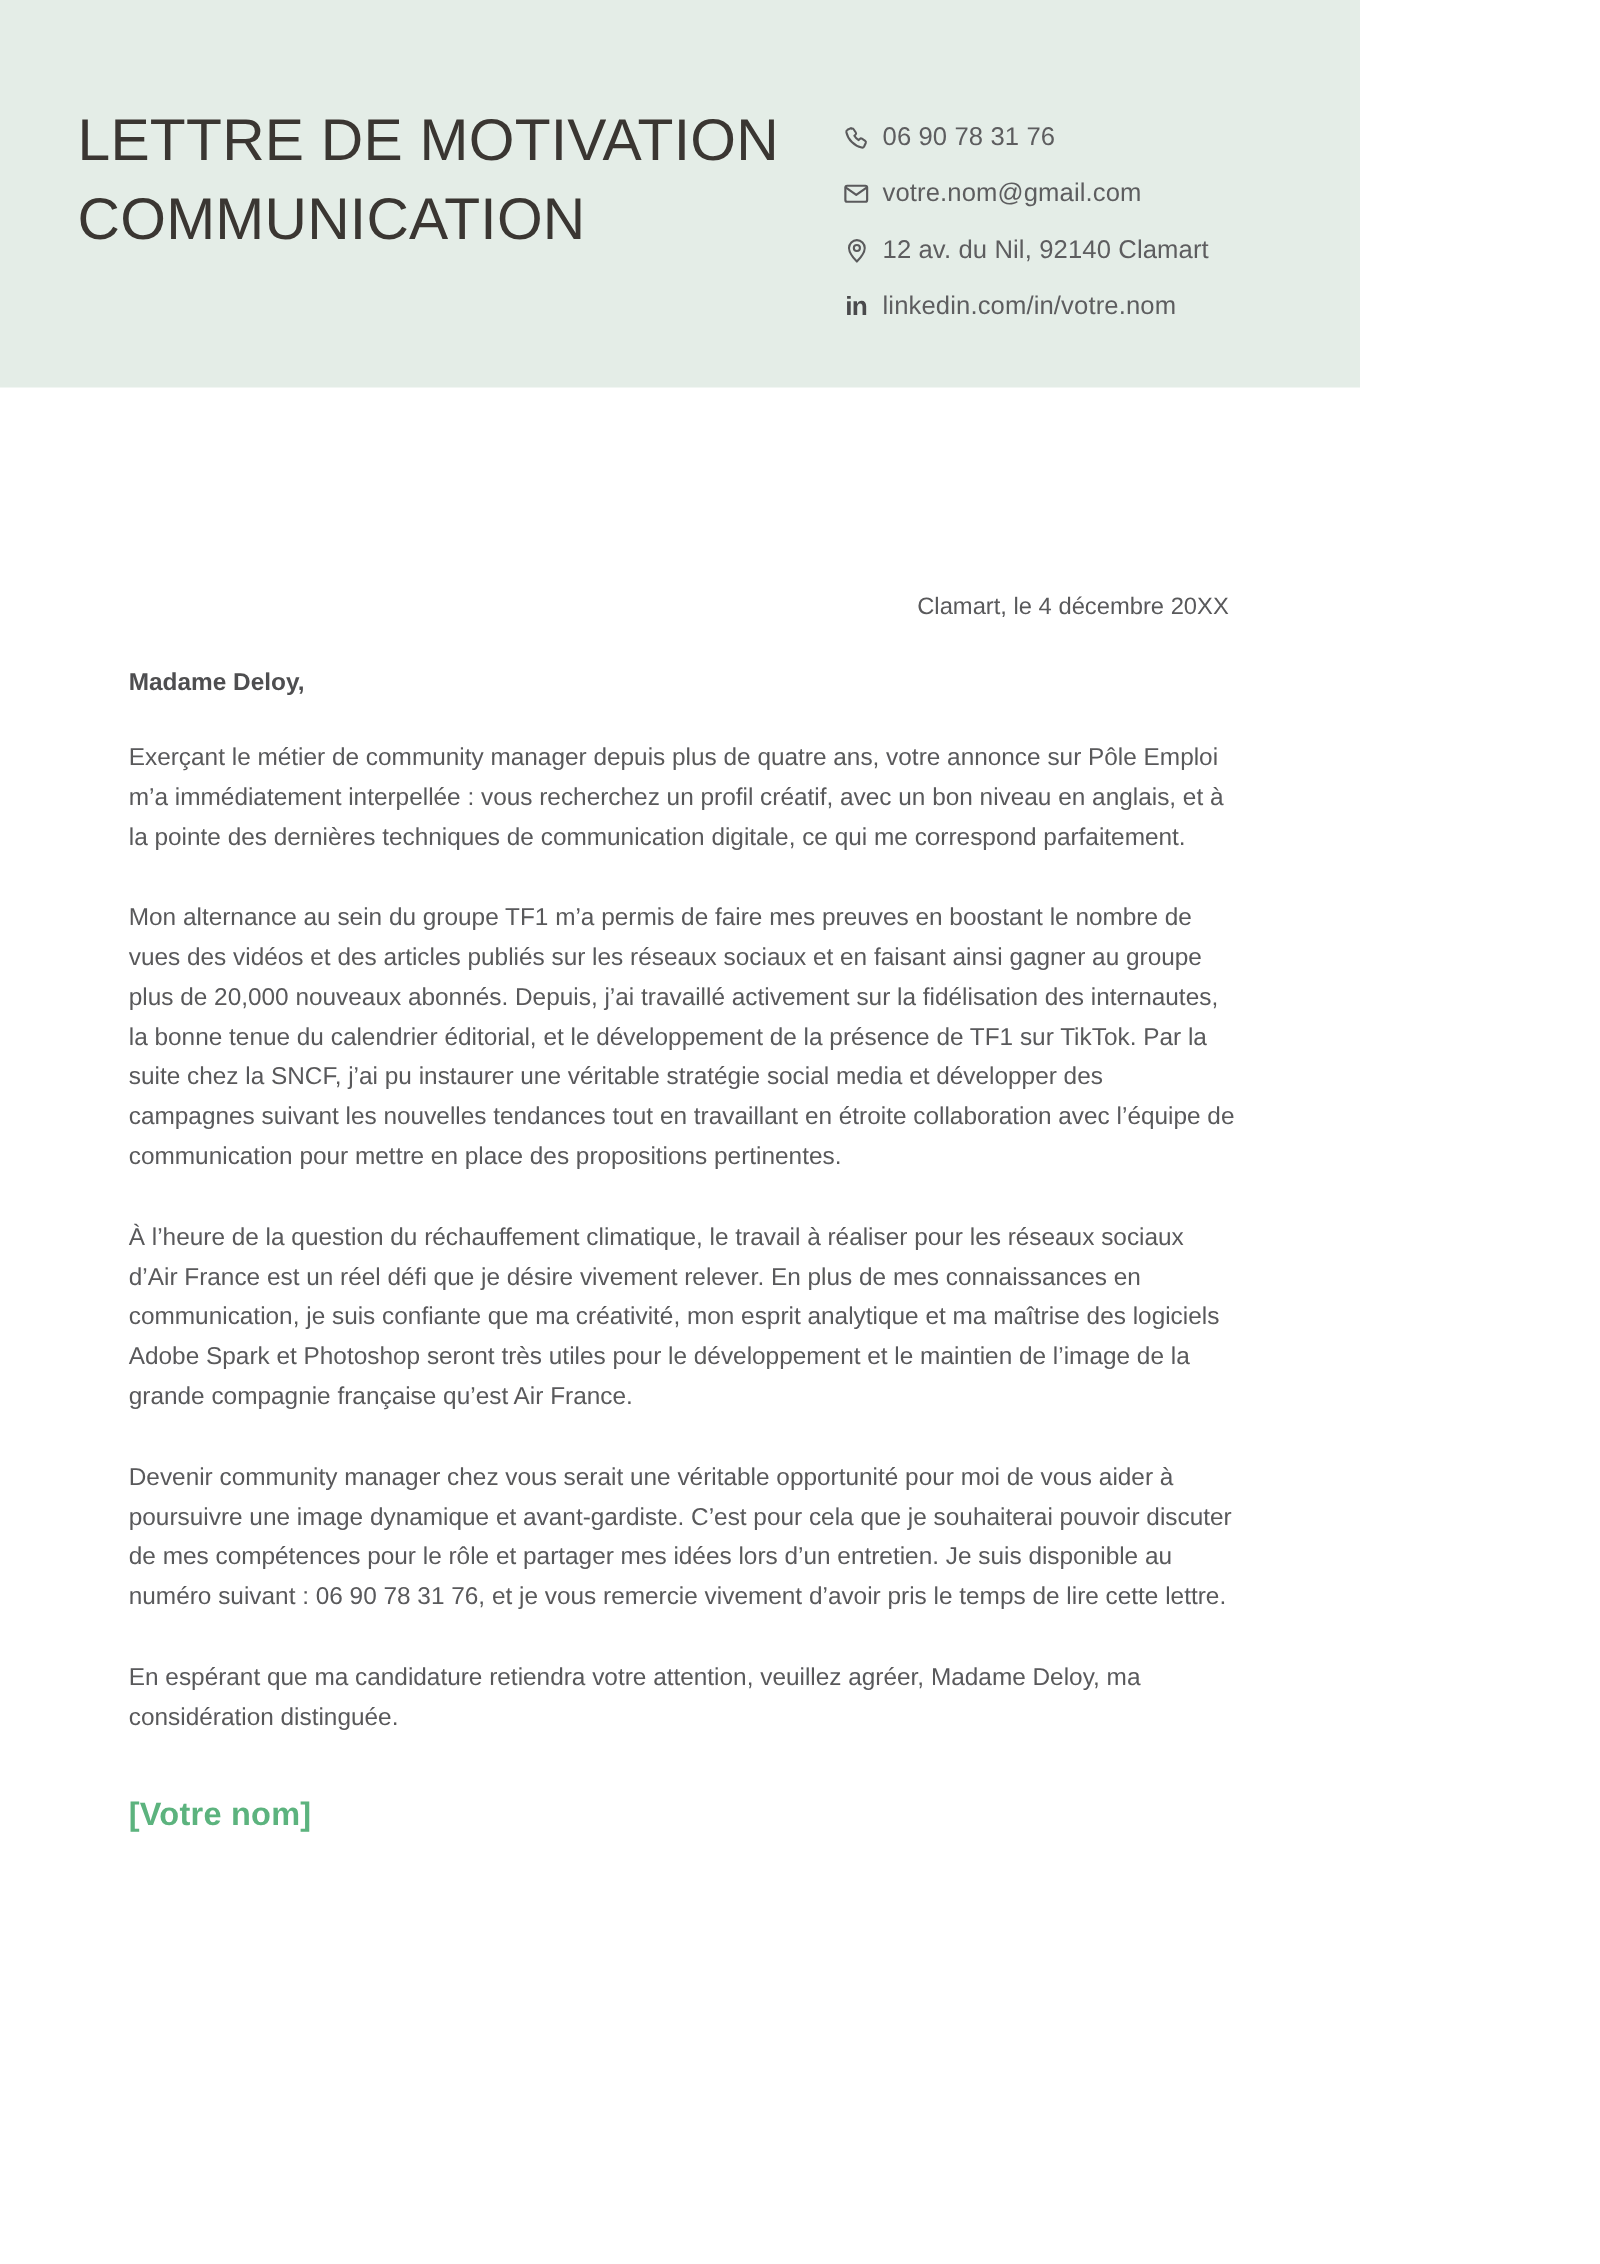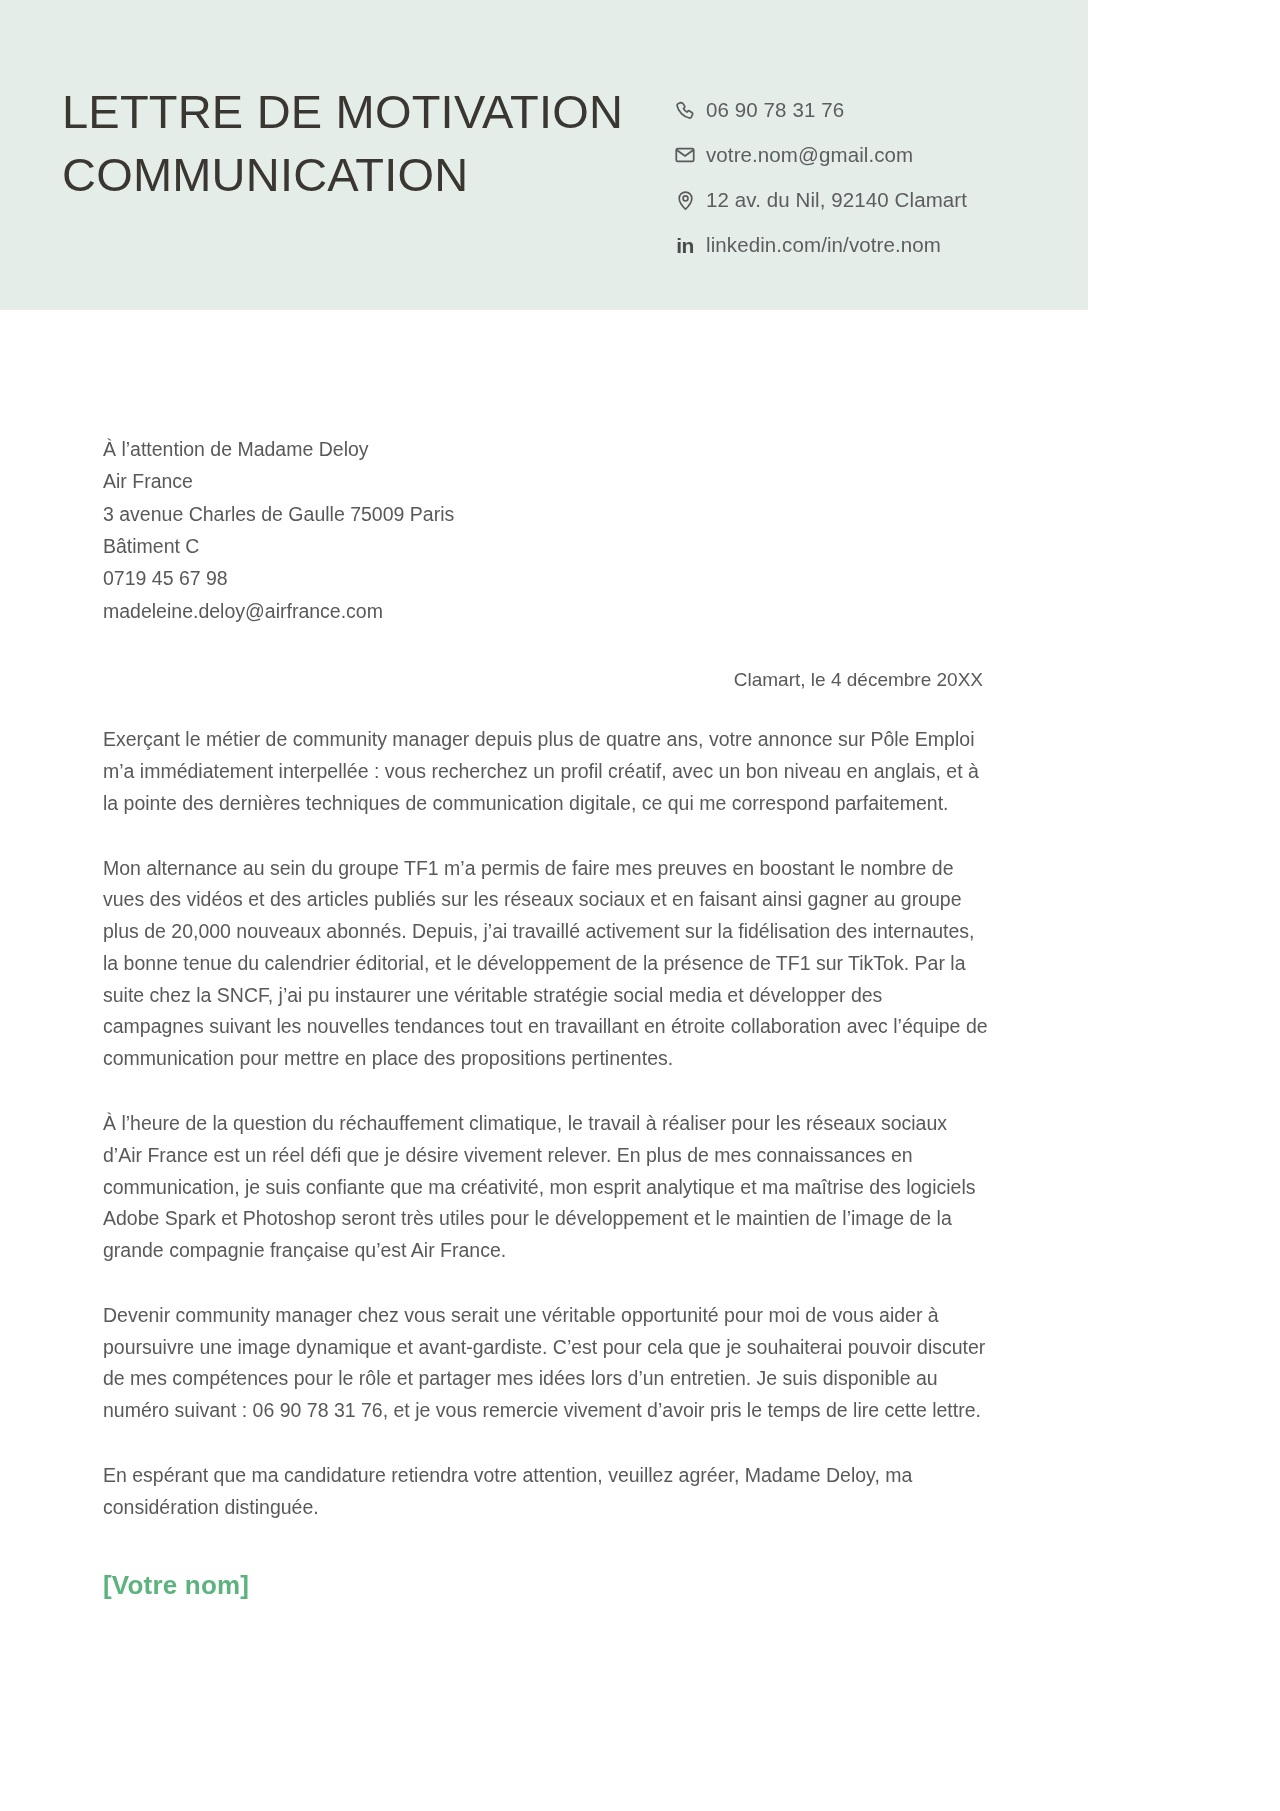--- a/index.html
+++ b/index.html
@@ -208,30 +208,25 @@
           <span class="li-badge">in</span>
         </span>
         <span class="contact-text">linkedin.com/in/votre.nom</span>
       </div>
 
     </div>
   </div>
 
   <div class="letter">
 
-    <div class="recipient">À l’attention de Madame Deloy
-Air France
-3 avenue Charles de Gaulle 75009 Paris
-Bâtiment C
-0719 45 67 98
-madeleine.deloy@airfrance.com</div>
 
     <div class="date-line">Clamart, le 4 décembre 20XX</div>
 
 
+    <div class="salutation">Madame Deloy,</div>
 
     <div class="para">Exerçant le métier de community manager depuis plus de quatre ans, votre annonce sur Pôle Emploi m’a immédiatement interpellée : vous recherchez un profil créatif, avec un bon niveau en anglais, et à la pointe des dernières techniques de communication digitale, ce qui me correspond parfaitement.</div>
     <div class="para">Mon alternance au sein du groupe TF1 m’a permis de faire mes preuves en boostant le nombre de vues des vidéos et des articles publiés sur les réseaux sociaux et en faisant ainsi gagner au groupe plus de 20,000 nouveaux abonnés. Depuis, j’ai travaillé activement sur la fidélisation des internautes, la bonne tenue du calendrier éditorial, et le développement de la présence de TF1 sur TikTok. Par la suite chez la SNCF, j’ai pu instaurer une véritable stratégie social media et développer des campagnes suivant les nouvelles tendances tout en travaillant en étroite collaboration avec l’équipe de communication pour mettre en place des propositions pertinentes.</div>
     <div class="para">À l’heure de la question du réchauffement climatique, le travail à réaliser pour les réseaux sociaux d’Air France est un réel défi que je désire vivement relever. En plus de mes connaissances en communication, je suis confiante que ma créativité, mon esprit analytique et ma maîtrise des logiciels Adobe Spark et Photoshop seront très utiles pour le développement et le maintien de l’image de la grande compagnie française qu’est Air France.</div>
     <div class="para">Devenir community manager chez vous serait une véritable opportunité pour moi de vous aider à poursuivre une image dynamique et avant-gardiste. C’est pour cela que je souhaiterai pouvoir discuter de mes compétences pour le rôle et partager mes idées lors d’un entretien. Je suis disponible au numéro suivant : 06 90 78 31 76, et je vous remercie vivement d’avoir pris le temps de lire cette lettre.</div>
     <div class="para">En espérant que ma candidature retiendra votre attention, veuillez agréer, Madame Deloy, ma considération distinguée.</div>
 
 
     <div class="signature">[Votre nom]</div>
 

